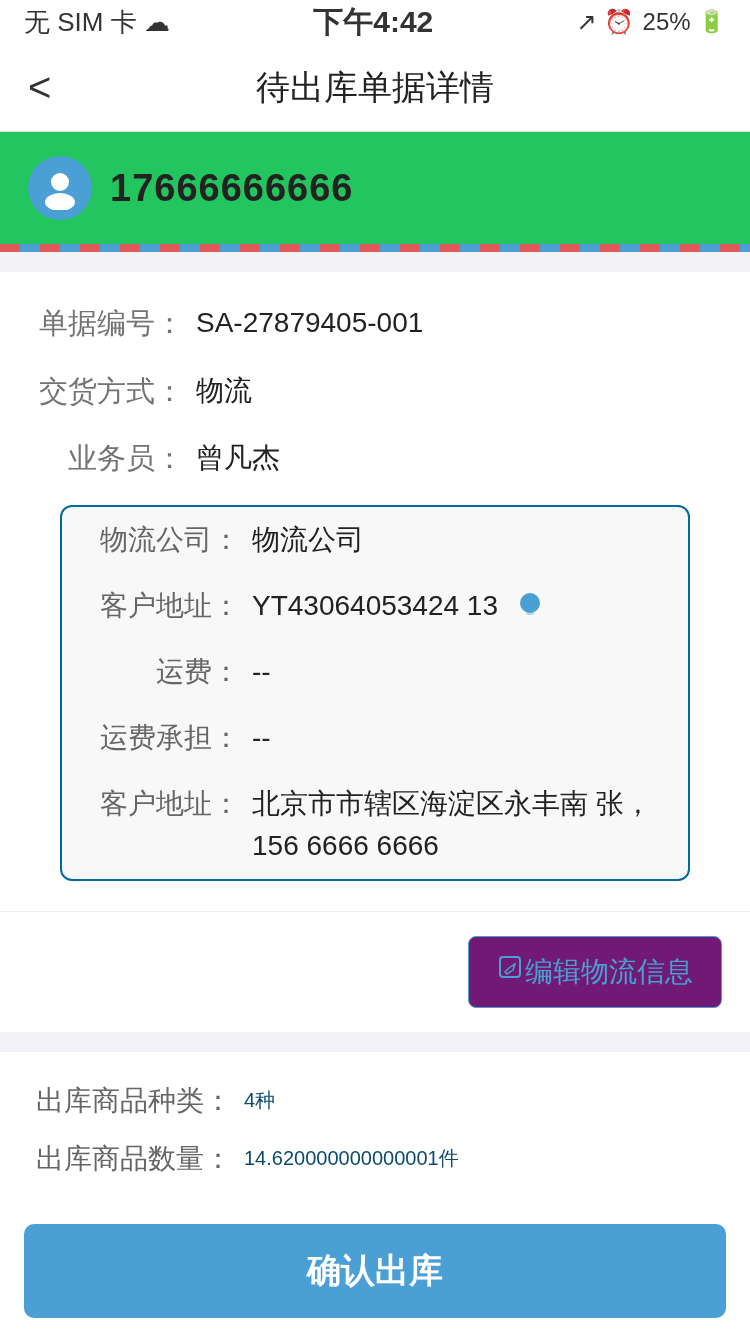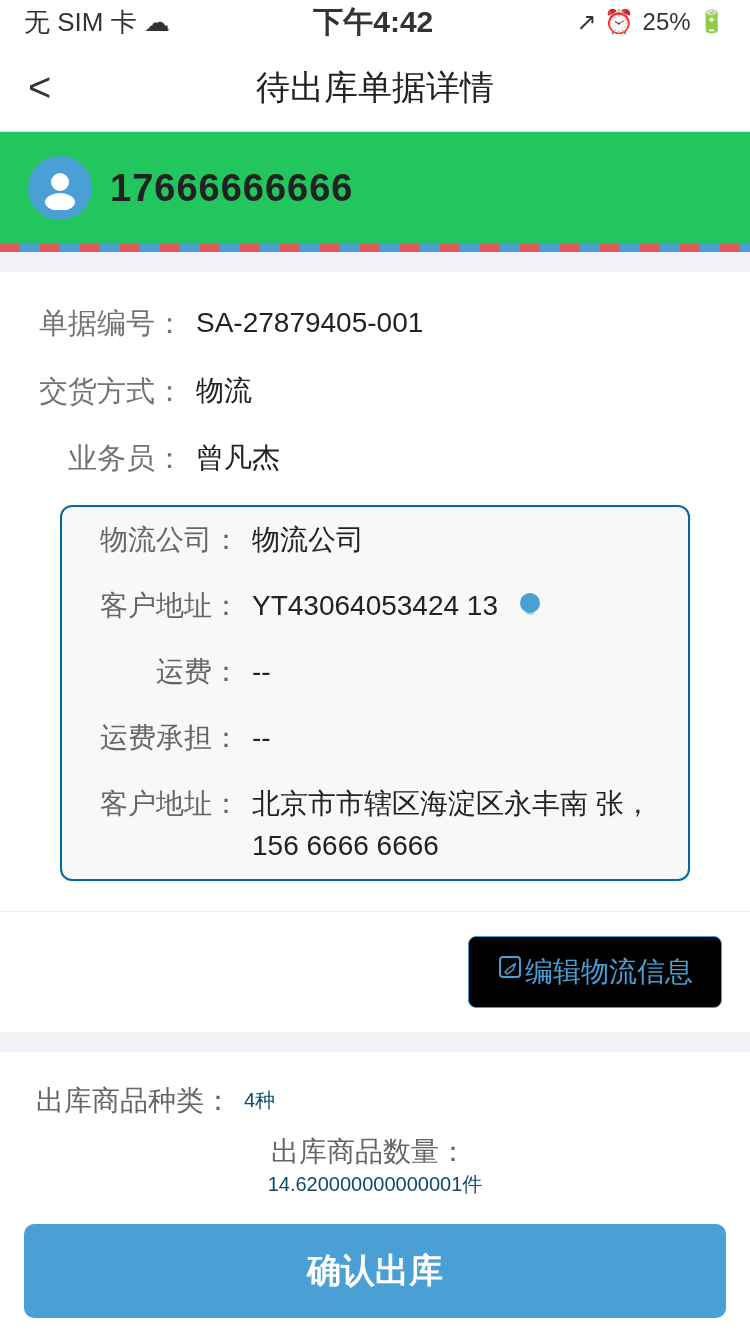--- a/index.html
+++ b/index.html
@@ -166,35 +166,35 @@
     }
     .edit-btn {
       border: 1.5px solid #4a9fd4;
       border-radius: 8px;
       padding: 16px 28px;
       color: #4a9fd4;
       font-size: 28px;
       display: flex;
       align-items: center;
       gap: 0;
-      background: #000000;
+      background: #701a75;
       cursor: pointer;
     }
 
     
     .goods-section {
       background: #fff;
       padding: 30px 36px;
     }
     .goods-row {
       display: flex;
       align-items: center;
-      margin-bottom: 13px;
-    }
-    .goods-row:last-of-type { margin-bottom: 0; flex-direction: column; }
+      margin-bottom: 20px;
+    }
+    .goods-row:last-of-type { margin-bottom: 0; }
     .goods-label {
       color: #666;
       font-size: 28px;
       min-width: 200px;
       text-align: right;
       padding-right: 12px;
       flex-shrink: 0;
     }
     .goods-value {
       color: #0c4a6e;

